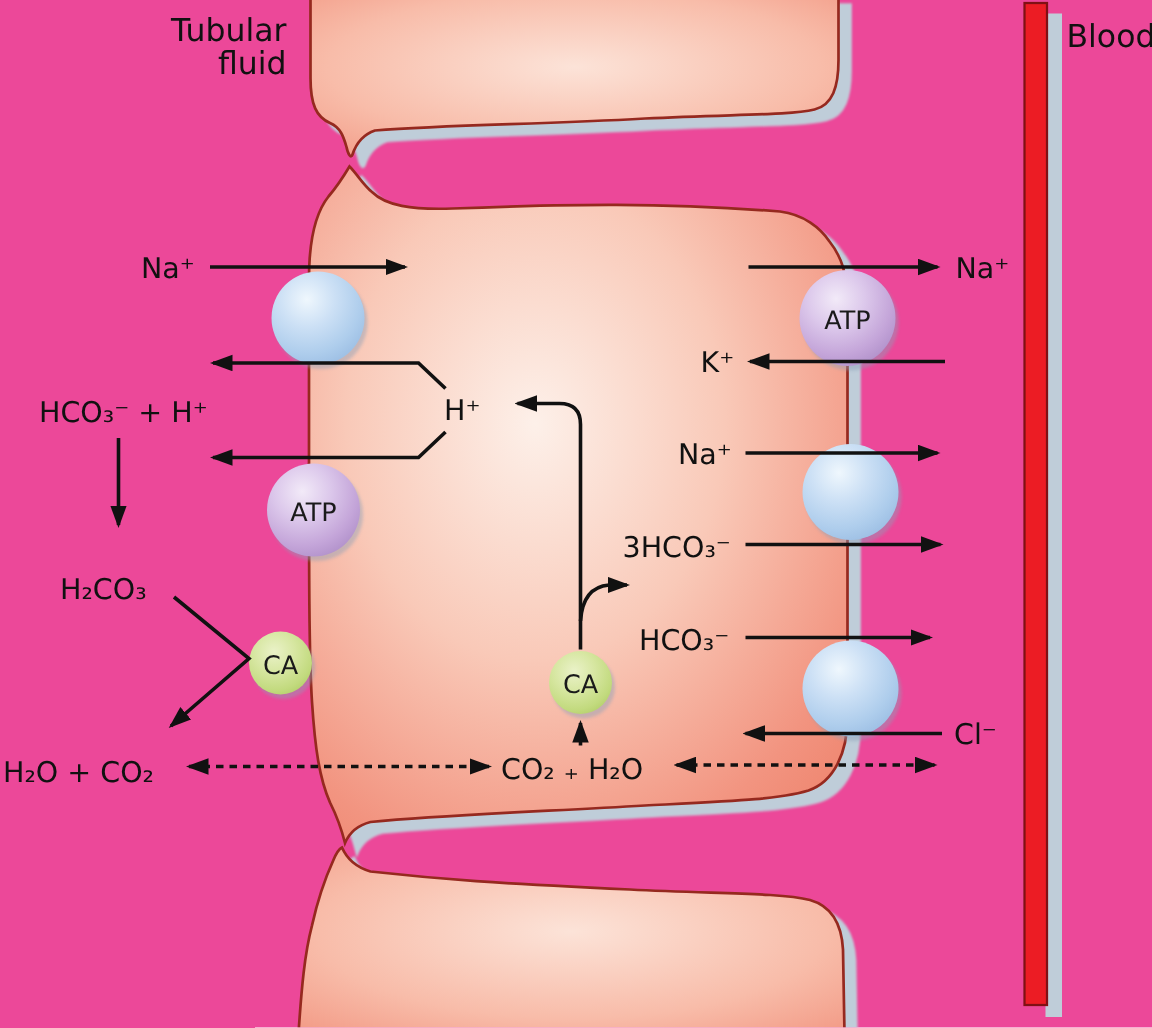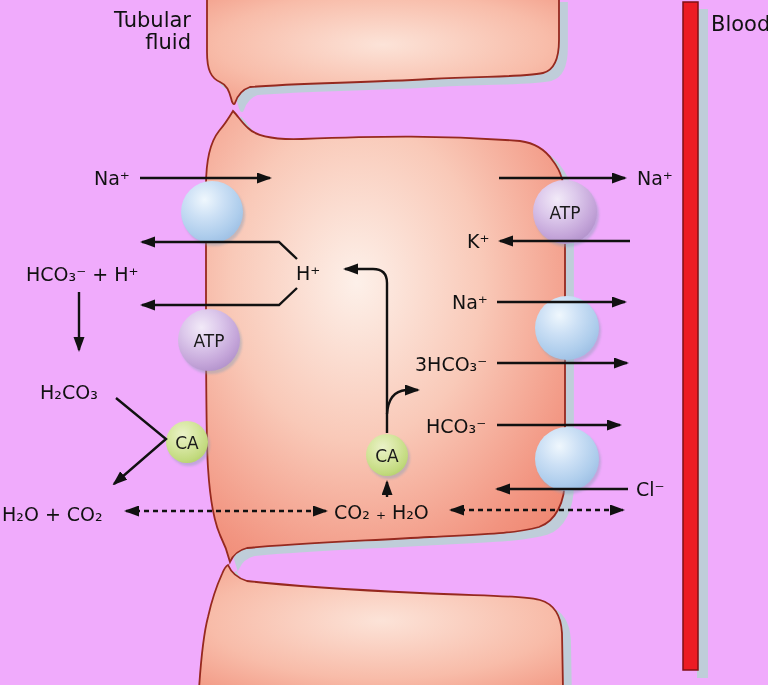--- a/index.html
+++ b/index.html
@@ -1,16 +1,16 @@
 <!DOCTYPE html>
 <html><head>
 <meta charset="utf-8">
 <style>
   html,body{margin:0;padding:0;background:#ffffff;}
-  .stage{position:relative;width:768px;height:685px;background:#f0abfc;overflow:hidden;
+  .stage{position:relative;width:768px;height:685px;background:#ec4899;overflow:hidden;
          font-family:"DejaVu Sans","Liberation Sans",sans-serif;}
   svg{display:block}
   .cell{filter:drop-shadow(8px 7px 0.6px #BFCDD9);}
   .barshadow{fill:#BFCDD9;}
   .bar{fill:#EC1C24;stroke:#801014;stroke-width:1.5;}
   .arrow{stroke:#111111;stroke-width:2.4;fill:none;stroke-linejoin:miter;}
   .dashed{stroke-dasharray:5 4;}
   .lbl{font-size:19px;fill:#111111;}
   .sm{font-size:17px;fill:#1a1a1a;}
   .big{font-size:21px;fill:#111111;}

